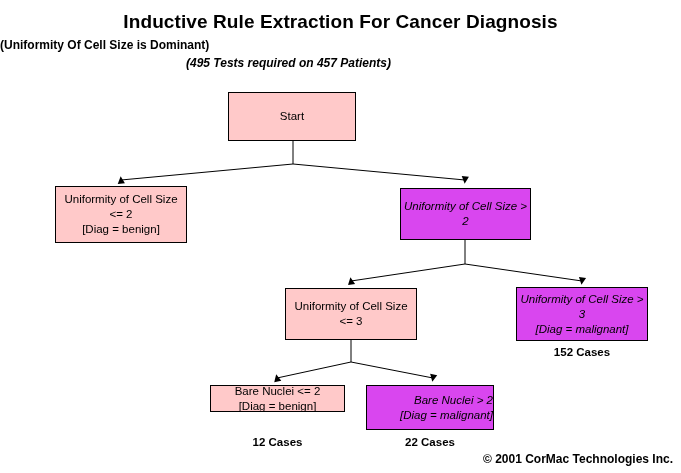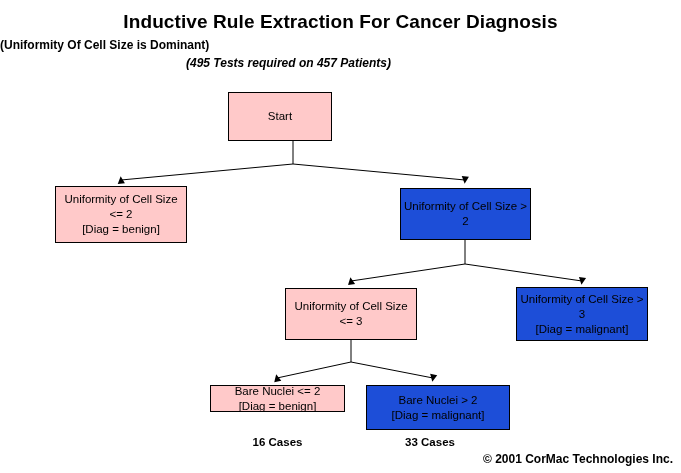--- a/index.html
+++ b/index.html
@@ -77,21 +77,21 @@
     flex-direction: column;
     align-items: center;
     justify-content: center;
     text-align: center;
     font-size: 11.5px;
     line-height: 15px;
     color: #000000;
   }
   .node .line { display: block; white-space: nowrap; }
   .node.pink  { background: #ffc9c9; }
-  .node.green { background: #1d4ed8; }
+  .node.green { background: #d946ef; font-style: italic; }
 
   
   .case-label {
     position: absolute;
     font-size: 11.5px;
     font-weight: bold;
     white-space: nowrap;
     text-align: center;
   }
 
@@ -127,21 +127,21 @@
 
     <path d="M 465 240 L 465 264" stroke="#000000" stroke-width="1" fill="none"></path>
     <path d="M 465 264 L 351 281" stroke="#000000" stroke-width="1" fill="none" marker-end="url(#arrow)"></path>
     <path d="M 465 264 L 582 281" stroke="#000000" stroke-width="1" fill="none" marker-end="url(#arrow)"></path>
 
     <path d="M 351 340 L 351 362" stroke="#000000" stroke-width="1" fill="none"></path>
     <path d="M 351 362 L 277 378" stroke="#000000" stroke-width="1" fill="none" marker-end="url(#arrow)"></path>
     <path d="M 351 362 L 433 378" stroke="#000000" stroke-width="1" fill="none" marker-end="url(#arrow)"></path>
   </svg>
 
-  <div class="node pink" style="left:228px; top:92px; width:104px; height:49px;text-align:right;">
+  <div class="node pink" style="left:228px; top:92px; width:128px; height:49px;text-align:right;">
     <span class="line">Start</span>
   </div>
 
   <div class="node pink" style="left:55px; top:186px; width:132px; height:57px;">
     <span class="line">Uniformity of Cell Size</span>
     <span class="line">&lt;= 2</span>
     <span class="line">[Diag = benign]</span>
   </div>
 
   <div class="node green" style="left:400px; top:188px; width:131px; height:52px;">
@@ -152,28 +152,29 @@
   <div class="node pink" style="left:285px; top:288px; width:132px; height:52px;">
     <span class="line">Uniformity of Cell Size</span>
     <span class="line">&lt;= 3</span>
   </div>
 
   <div class="node green" style="left:516px; top:287px; width:132px; height:54px;">
     <span class="line">Uniformity of Cell Size &gt;</span>
     <span class="line">3</span>
     <span class="line">[Diag = malignant]</span>
   </div>
+  <div class="case-label" style="left:516px; top:346px; width:132px;">152 Cases</div>
 
   <div class="node pink" style="left:210px; top:385px; width:135px; height:27px;">
     <span class="line">Bare Nuclei &lt;= 2</span>
     <span class="line">[Diag = benign]</span>
   </div>
-  <div class="case-label" style="left:210px; top:436px; width:135px;">16 Cases</div>
+  <div class="case-label" style="left:210px; top:436px; width:135px;">12 Cases</div>
 
-  <div class="node green" style="left:366px; top:385px; width:144px; height:45px;">
+  <div class="node green" style="left:366px; top:385px; width:128px; height:45px;align-items:flex-end;">
     <span class="line">Bare Nuclei &gt; 2</span>
     <span class="line">[Diag = malignant]</span>
   </div>
-  <div class="case-label" style="left:366px; top:436px; width:128px;">33 Cases</div>
+  <div class="case-label" style="left:366px; top:436px; width:128px;">22 Cases</div>
 
   <div class="footer">© 2001 CorMac Technologies Inc.</div>
 
 </div>
 
 </body></html>

